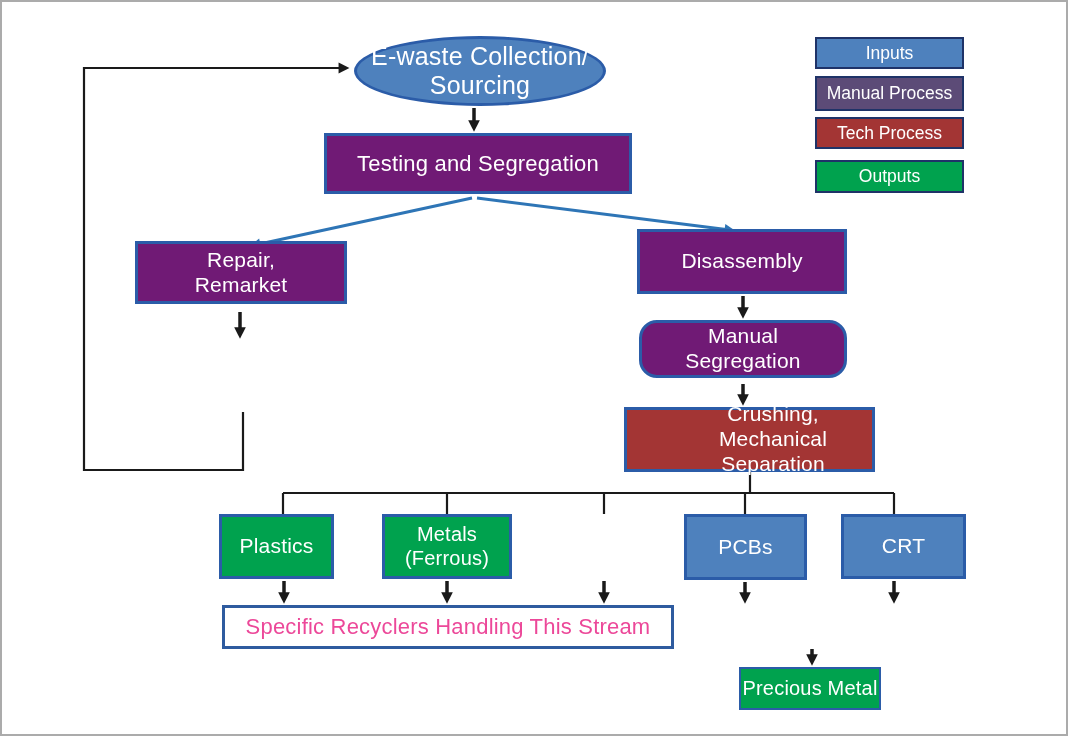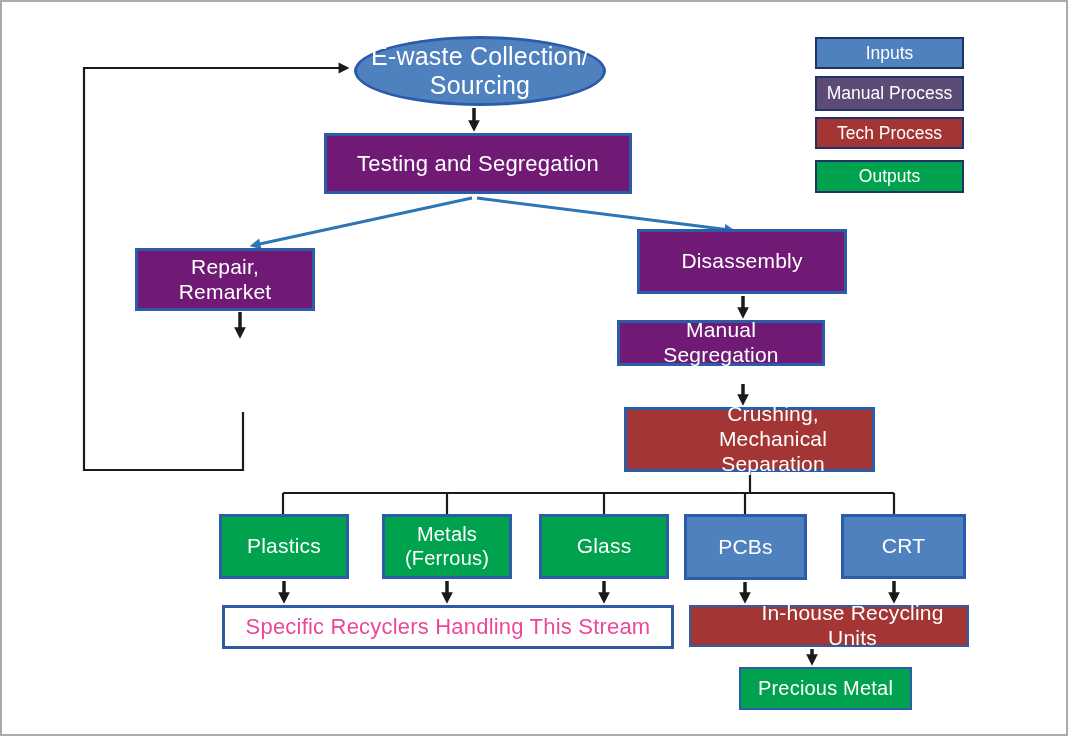--- a/index.html
+++ b/index.html
@@ -83,48 +83,46 @@
     <line x1="892" y1="579" x2="892" y2="596" stroke="#1a1a1a" stroke-width="3.5" marker-end="url(#ah-black)"></line>
 
     <line x1="810" y1="647" x2="810" y2="658" stroke="#1a1a1a" stroke-width="3.5" marker-end="url(#ah-black)"></line>
   </svg>
 
   <div class="node blue ellipse" style="left:352px; top:34px; width:252px; height:70px; font-size:25px;">E-waste Collection/
 Sourcing</div>
 
   <div class="node purple" style="left:322px; top:131px; width:308px; height:61px; font-size:22px;">Testing and Segregation</div>
 
-  <div class="node purple" style="left:133px; top:246px; width:180px; height:63px;">Repair,
+  <div class="node purple" style="left:133px; top:239px; width:212px; height:63px;">Repair,
 Remarket</div>
 
 
   <div class="node purple" style="left:635px; top:227px; width:210px; height:65px;">Disassembly</div>
 
-  <div class="node purple" style="left:615px; top:318px; width:208px; height:46px;">Manual
+  <div class="node purple" style="left:637px; top:318px; width:208px; height:58px;border-radius:18px;">Manual
 Segregation</div>
 
   <div class="node red" style="left:622px; top:405px; width:251px; height:65px;">Crushing, Mechanical
 Separation</div>
 
-  <div class="node green" style="left:217px; top:512px; width:130px; height:65px;">Plastics</div>
+  <div class="node green" style="left:217px; top:512px; width:115px; height:65px;">Plastics</div>
 
   <div class="node green" style="left:380px; top:512px; width:130px; height:65px; font-size:20px;">Metals
 (Ferrous)</div>
 
-  <div class="node green" style="left:537px; top:512px; width:130px; height:65px;">Glass</div>
 
   <div class="node blue" style="left:682px; top:512px; width:123px; height:66px;">PCBs</div>
 
   <div class="node blue" style="left:830px; top:512px; width:125px; height:65px;margin-left:9px;">CRT</div>
 
   <div class="node plain" style="left:220px; top:603px; width:452px; height:44px; font-size:22px;">Specific Recyclers Handling This Stream</div>
 
-  <div class="node red" style="left:687px; top:603px; width:280px; height:42px; border-width:2.5px;">In-house Recycling Units</div>
 
-  <div class="node green" style="left:737px; top:665px; width:173px; height:43px; font-size:20px; border-width:2.5px;">Precious Metal</div>
+  <div class="node green" style="left:737px; top:665px; width:142px; height:43px; font-size:20px; border-width:2.5px;">Precious Metal</div>
 
   <div>
     <div class="legend-box" style="left:813px; top:35px; width:149px; height:32px; background:#4e81bd;">Inputs</div>
     <div class="legend-box" style="left:813px; top:74px; width:149px; height:35px; background:#5c4b77;">Manual Process</div>
     <div class="legend-box" style="left:813px; top:115px; width:149px; height:32px; background:#a33534;">Tech Process</div>
     <div class="legend-box" style="left:813px; top:158px; width:149px; height:33px; background:#00a24e;">Outputs</div>
   </div>
 
 </div>
 

